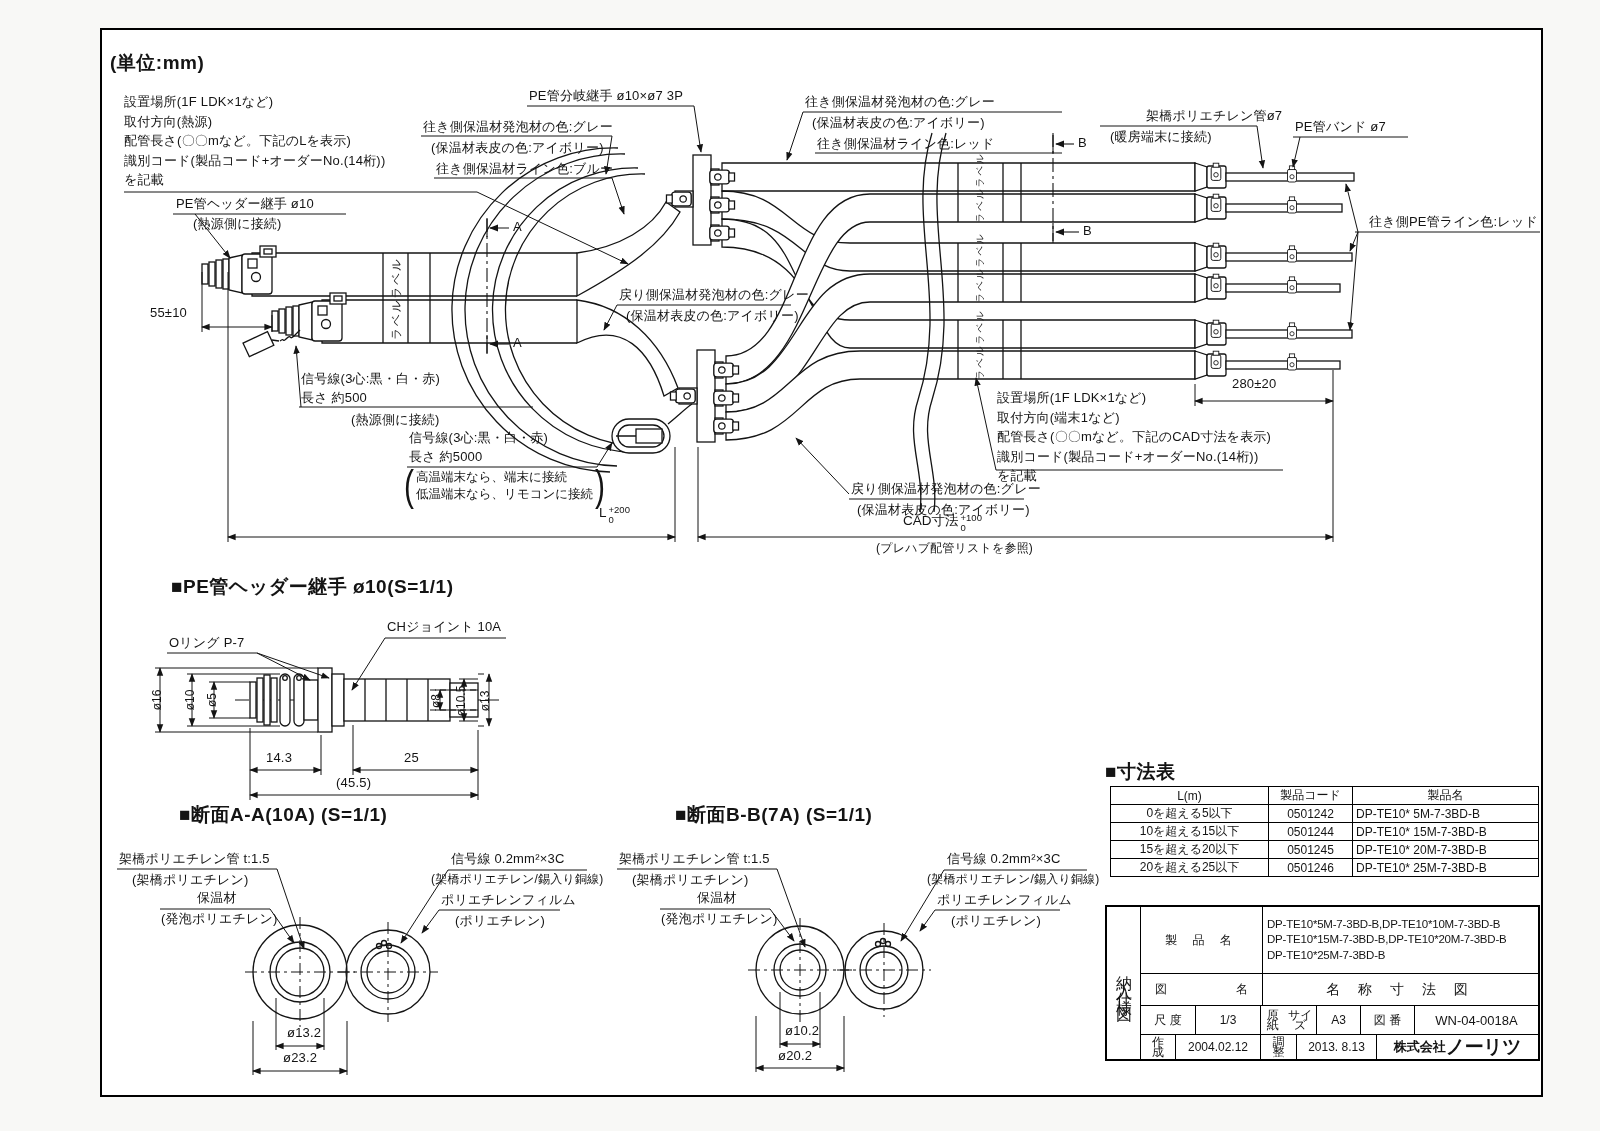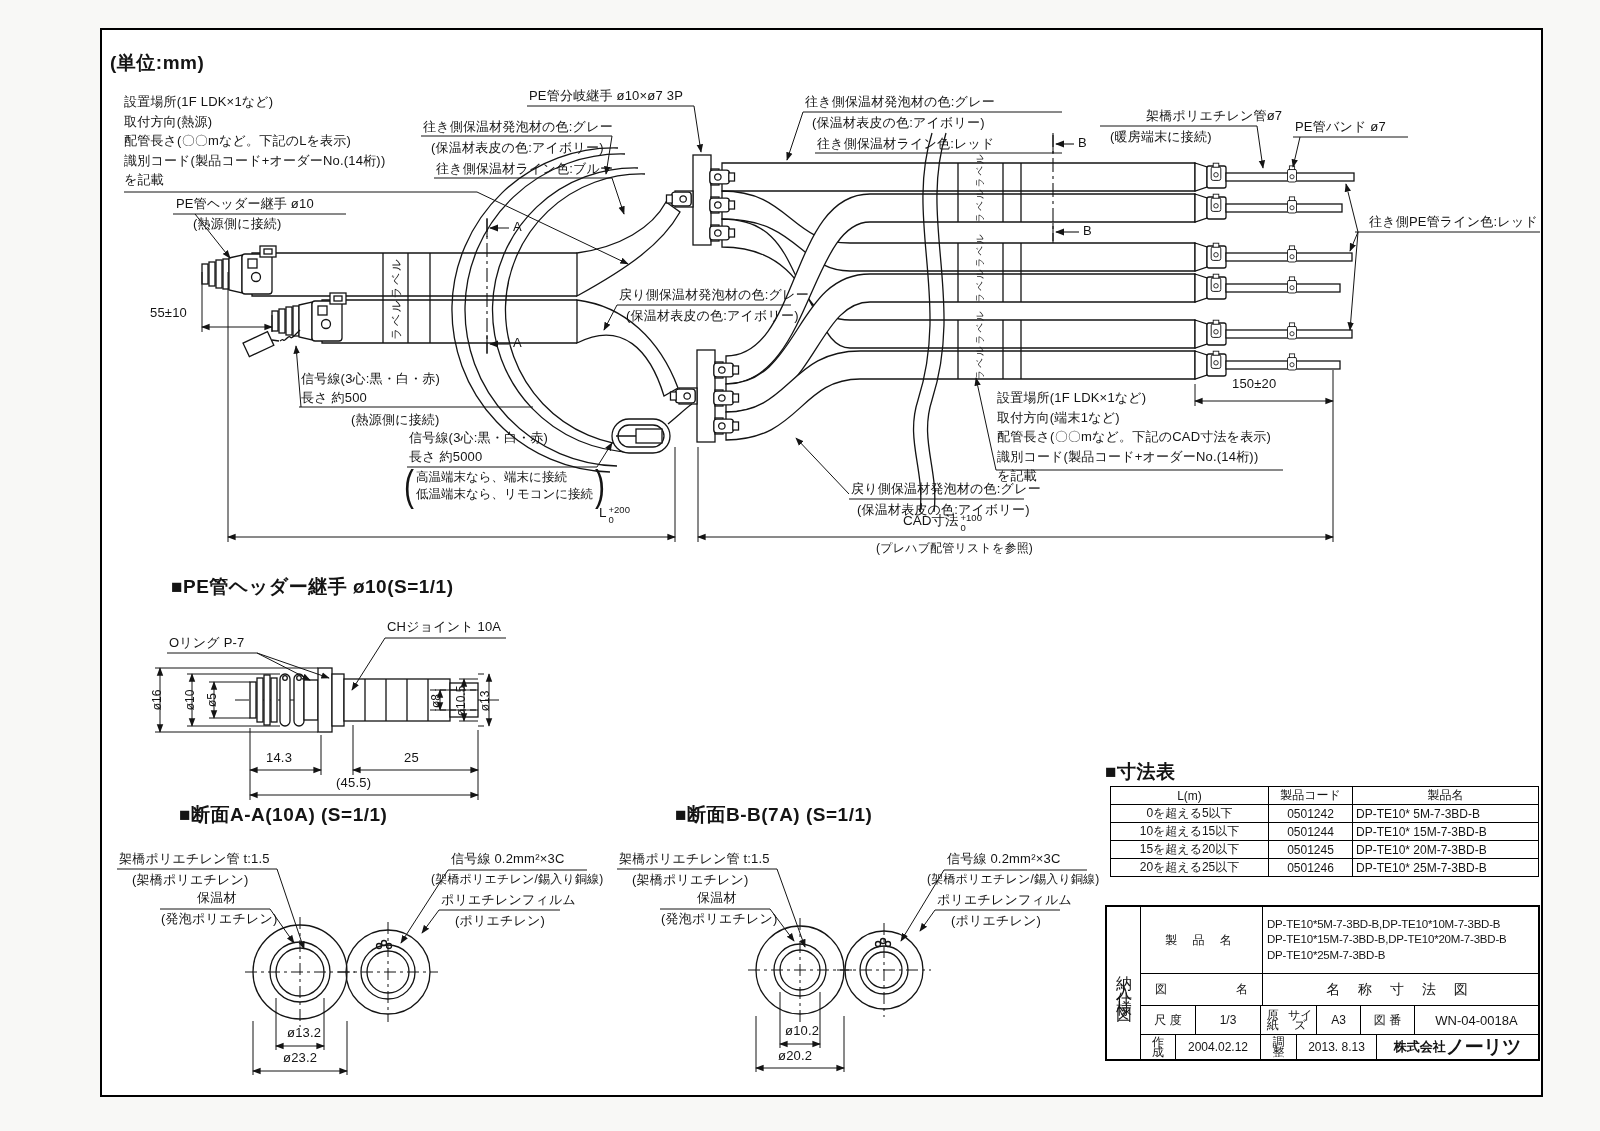--- a/index.html
+++ b/index.html
@@ -383,21 +383,21 @@
 </div>
 <div class="tolwrap" style="left:903px;top:512px;">
   <span>CAD寸法</span><span class="tolstack">
       <span>+100</span>
       <span>0</span>
     </span>
 </div>
 <div class="t sm" style="left:876px;top:541px;">(プレハブ配管リストを参照)</div>
 
 <div class="t" style="left:150px;top:305px;">55±10</div>
-<div class="t" style="left:1232px;top:376px;">150±20</div>
+<div class="t" style="left:1232px;top:376px;">280±20</div>
 
 <div class="t" style="left:513px;top:219px;">A</div>
 <div class="t" style="left:513px;top:335px;">A</div>
 <div class="t" style="left:1078px;top:135px;">B</div>
 <div class="t" style="left:1083px;top:223px;">B</div>
 
 <div class="bandlabel" style="left:351px;top:291px;width:90px;font-size:11.5px;">ラベルラベル</div>
 <div class="bandlabel" style="left:950px;top:186px;width:60px;font-size:9.5px;">ラベルラベル</div>
 <div class="bandlabel" style="left:950px;top:266px;width:60px;font-size:9.5px;">ラベルラベル</div>
 <div class="bandlabel" style="left:950px;top:343px;width:60px;font-size:9.5px;">ラベルラベル</div>

